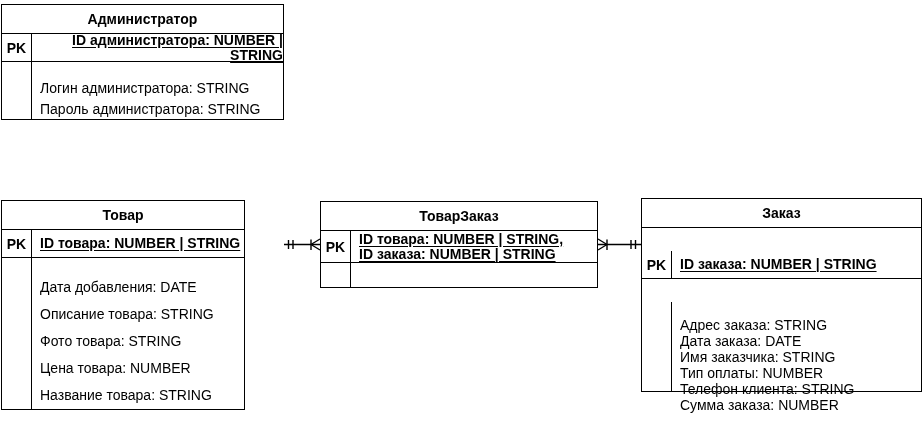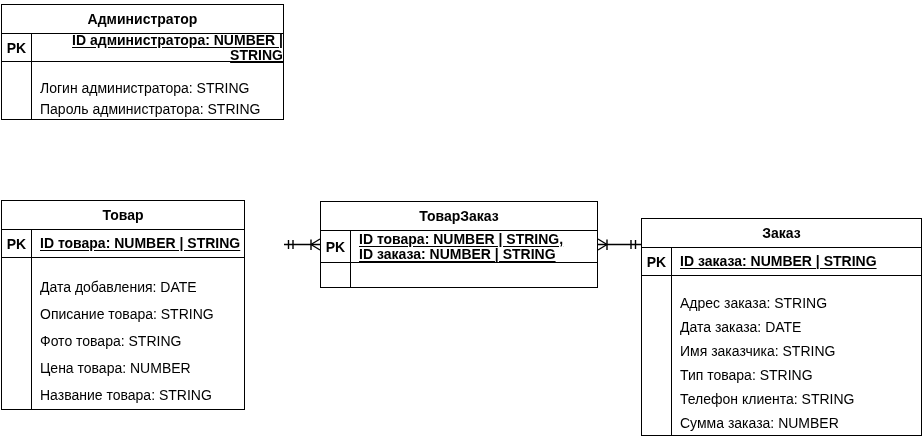--- a/index.html
+++ b/index.html
@@ -171,34 +171,34 @@
         <span>ID товара: NUMBER | STRING,</span>
         <span>ID заказа: NUMBER | STRING</span>
       </div>
     </div>
     <div class="attr-body">
       <div class="attr-gutter"></div>
       <div class="attr-list"></div>
     </div>
   </div>
 
-  <div class="entity" style="left:641px; top:218px; width:281px; height:218px;">
+  <div class="entity" style="left:641px; top:198px; width:281px; height:194px;gap:23px;">
     <div class="entity-title">Заказ</div>
     <div class="pk-row single">
       <div class="pk-cell">PK</div>
       <div class="pk-value">
         <span>ID заказа: NUMBER | STRING</span>
       </div>
     </div>
     <div class="attr-body">
       <div class="attr-gutter"></div>
       <div class="attr-list">
         <div class="attr-row">Адрес заказа: STRING</div>
         <div class="attr-row">Дата заказа: DATE</div>
         <div class="attr-row">Имя заказчика: STRING</div>
-        <div class="attr-row">Тип товара: STRING</div>
+        <div class="attr-row">Тип оплаты: NUMBER</div>
         <div class="attr-row">Телефон клиента: STRING</div>
         <div class="attr-row">Сумма заказа: NUMBER</div>
       </div>
     </div>
   </div>
 
 </div>
 
 </body></html>

